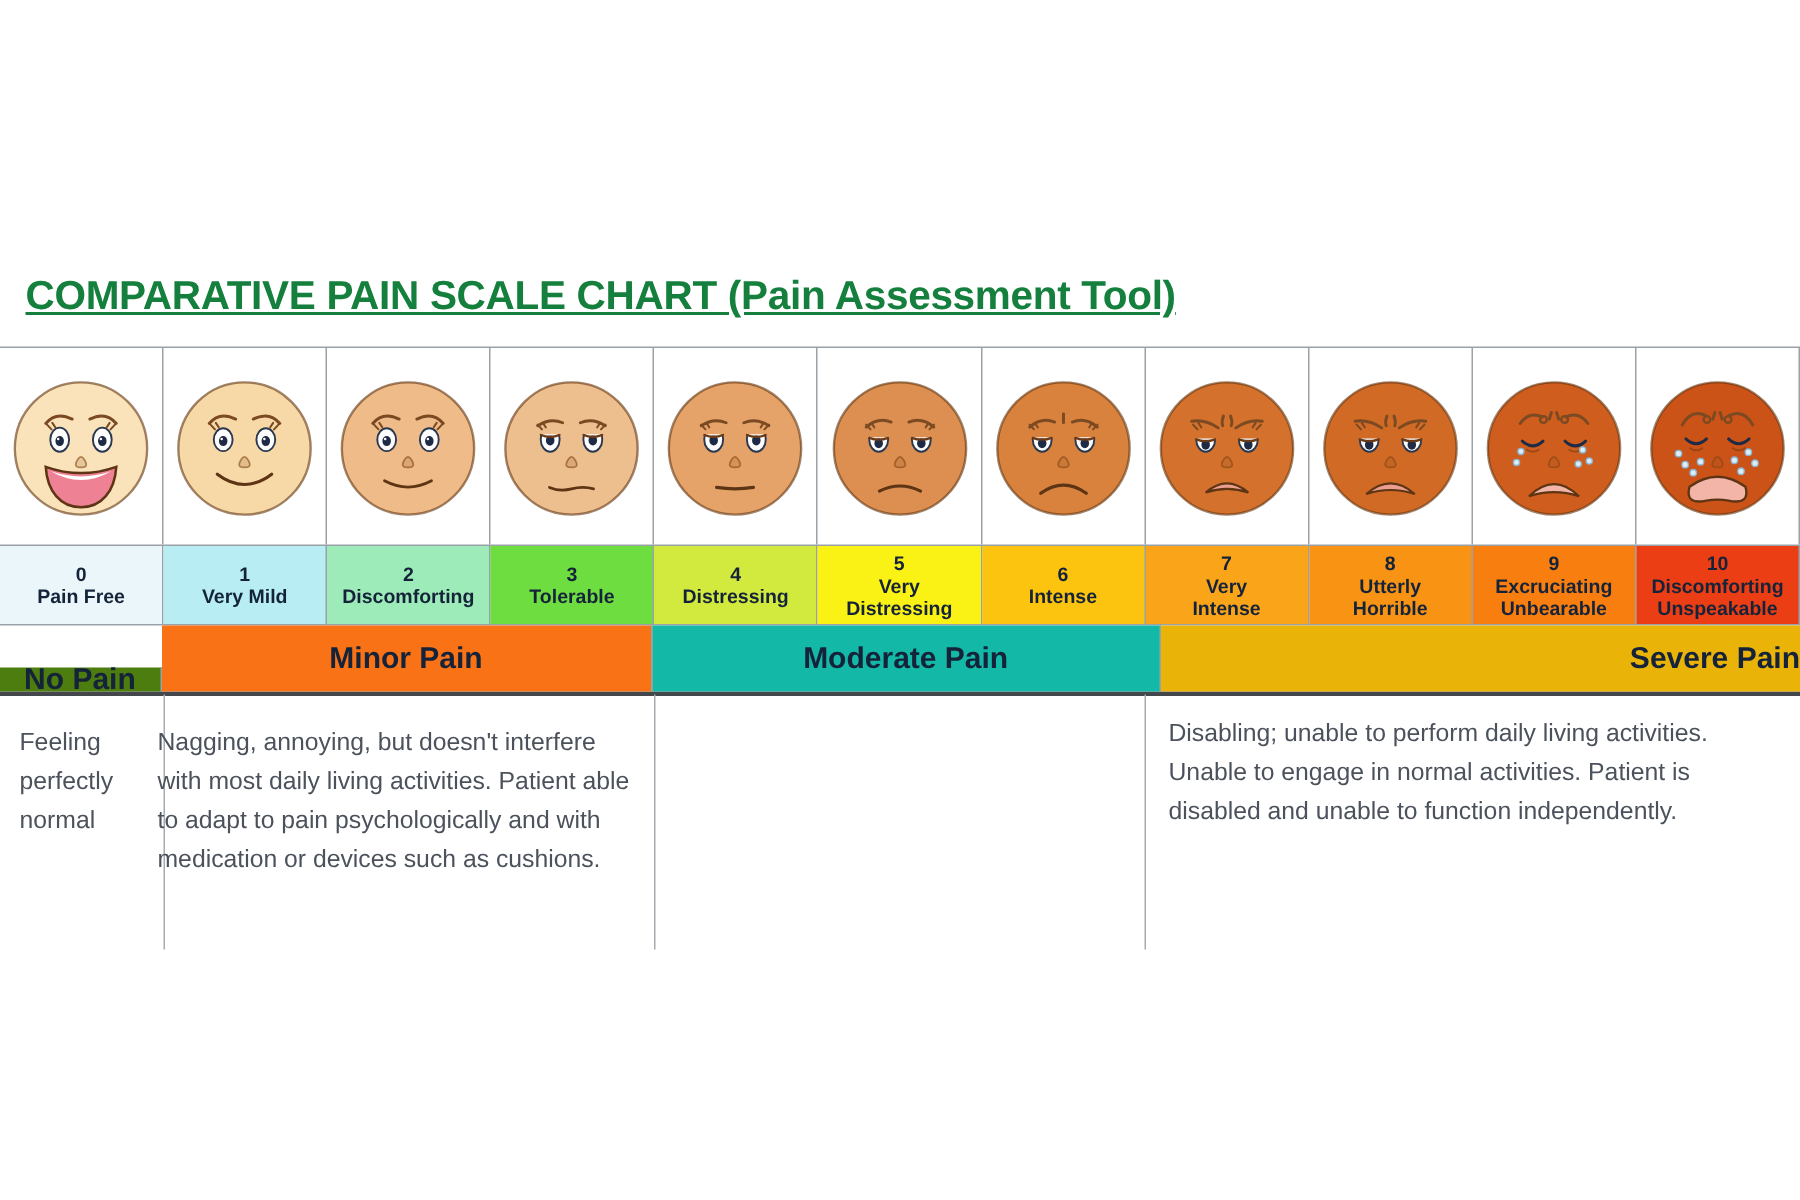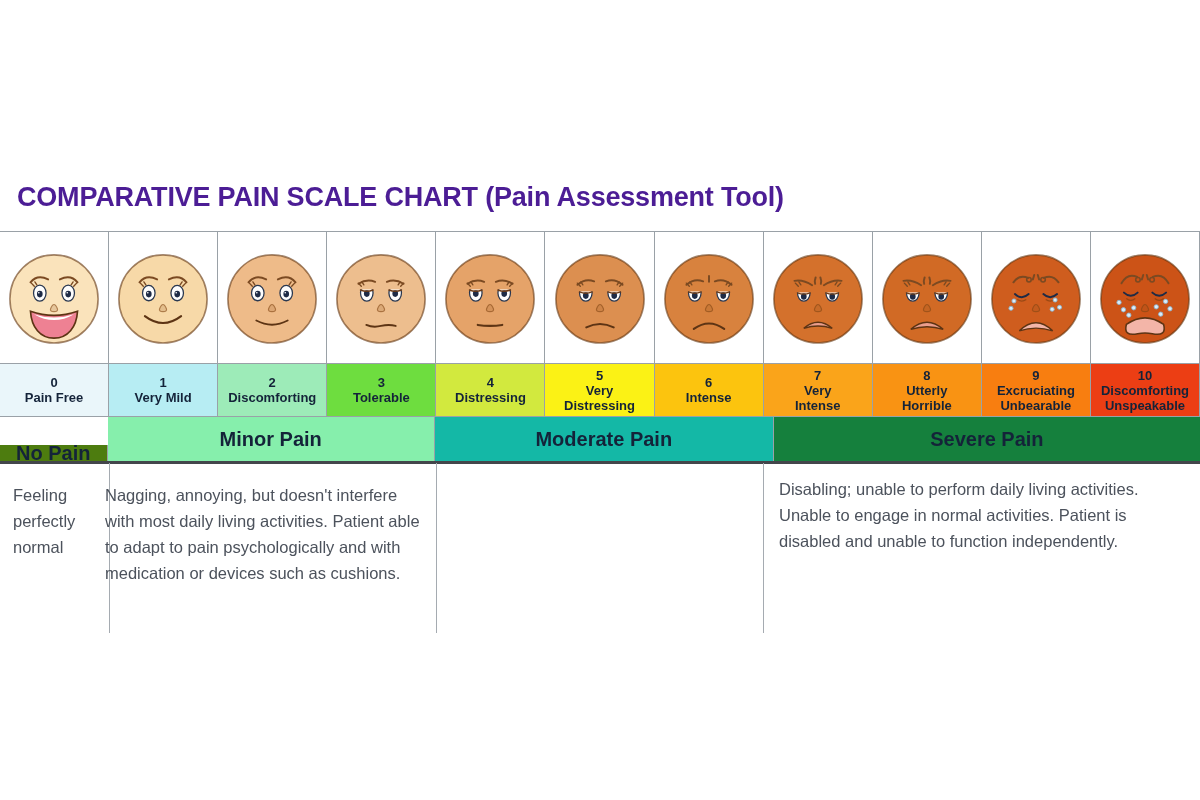--- a/index.html
+++ b/index.html
@@ -2,22 +2,23 @@
 <html><head>
 <meta charset="utf-8">
 <style>
   html,body{margin:0;padding:0;}
   body{
     width:1200px;height:800px;background:#ffffff;position:relative;overflow:hidden;
     font-family:"Liberation Sans",sans-serif;
   }
   .title{
     position:absolute;left:17px;top:182px;
-    font-size:27px;font-weight:bold;color:#4c1d95;letter-spacing:-0.2px;
+    font-size:27px;font-weight:bold;color:#15803d;letter-spacing:-0.2px;
     white-space:nowrap;
+    text-decoration:underline;
   }
   .table{position:absolute;left:0;top:231px;width:1200px;}
   .row{display:flex;width:1200px;}
   .row-faces{height:131px;border-top:1px solid #9aa1a7;border-bottom:1px solid #9aa1a7;background:#fff;}
   .face-cell{flex:1;display:flex;align-items:center;justify-content:center;border-right:1px solid #9aa1a7;}
   .row-scale{height:52px;border-bottom:1px solid #9aa1a7;}
   .scale-cell{
     flex:1;display:flex;flex-direction:column;align-items:center;justify-content:center;
     border-right:1px solid #9aa1a7;text-align:center;color:#142339;font-weight:bold;
     font-size:13px;line-height:15px;
@@ -352,27 +353,27 @@
       <div class="scale-cell" style="background: rgb(236, 62, 20);">
         <div>10</div>
         <div>Discomforting</div>
         <div>Unspeakable</div>
       </div>
     </div>
   <div class="row row-cat" id="rowCat">
       <div class="cat-cell" style="background: #4d7c0f; width: 109.091px; margin-top: 28px;">
         <span>No Pain</span>
       </div>
-      <div class="cat-cell" style="background: #86efac; width: 334px;">
+      <div class="cat-cell" style="background: #f97316; width: 334px;">
         <span>Minor Pain</span>
       </div>
       <div class="cat-cell" style="background: #14b8a6; width: 346px;">
         <span>Moderate Pain</span>
       </div>
-      <div class="cat-cell" style="background: #15803d; width: 436.364px;">
+      <div class="cat-cell" style="background: #eab308; width: 436.364px; justify-content: flex-end;">
         <span>Severe Pain</span>
       </div>
     </div>
 </div>
 
 <div class="desc-row" id="descRow">
     <div class="desc" style="left: 13px; top: 19px; width: 88px;">Feeling perfectly normal</div>
     <div class="vsep" style="left: 108.591px;"></div>
     <div class="desc" style="left: 105px; top: 19px; width: 318px;">Nagging, annoying, but doesn't interfere with most daily living activities. Patient able to adapt to pain psychologically and with medication or devices such as cushions.</div>
     <div class="vsep" style="left: 435.864px;"></div>

